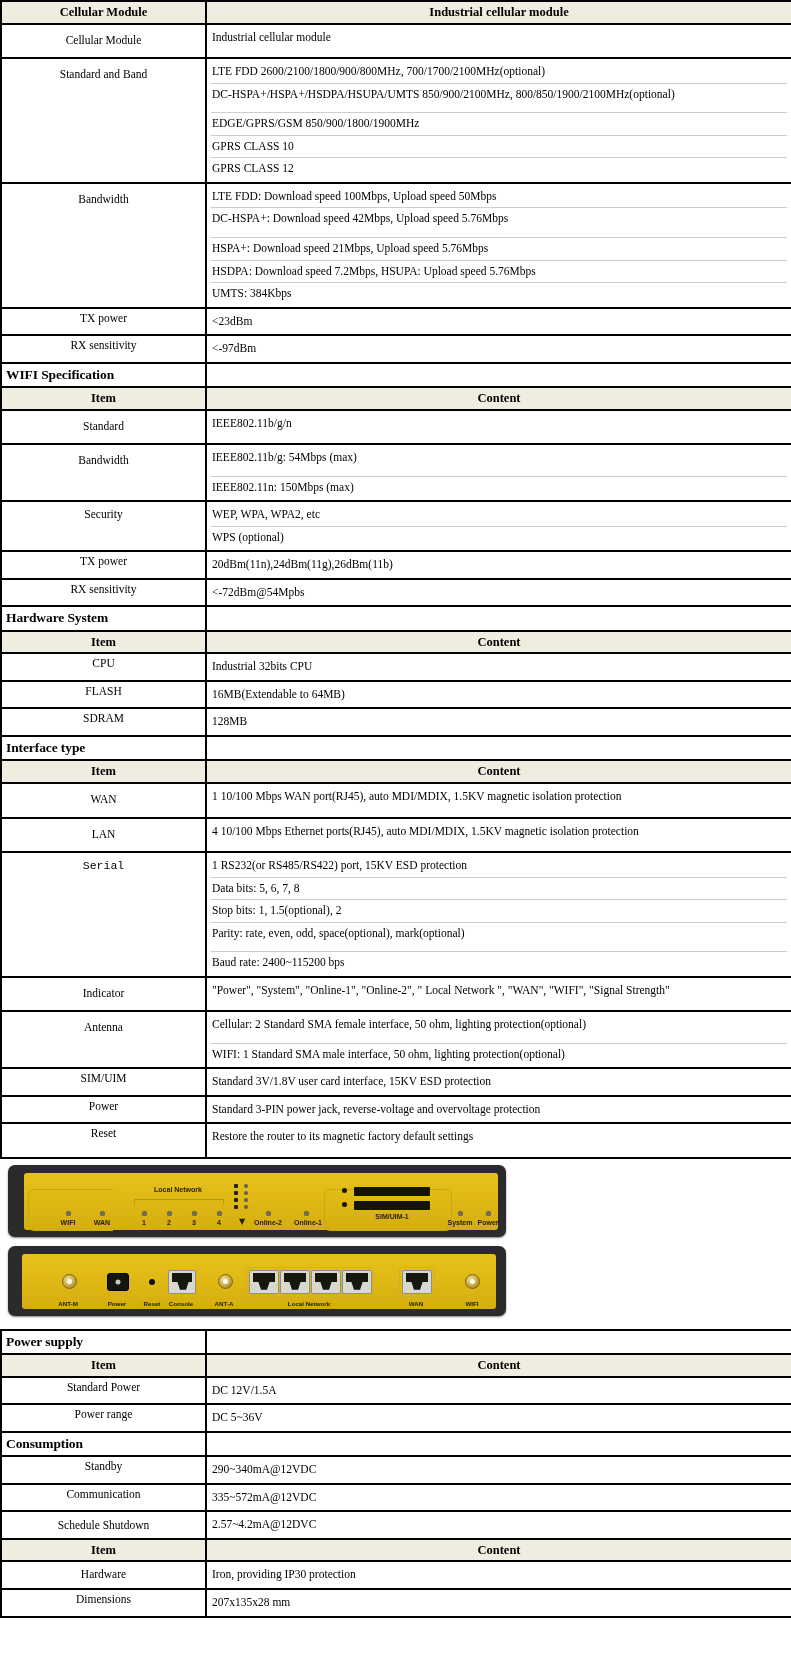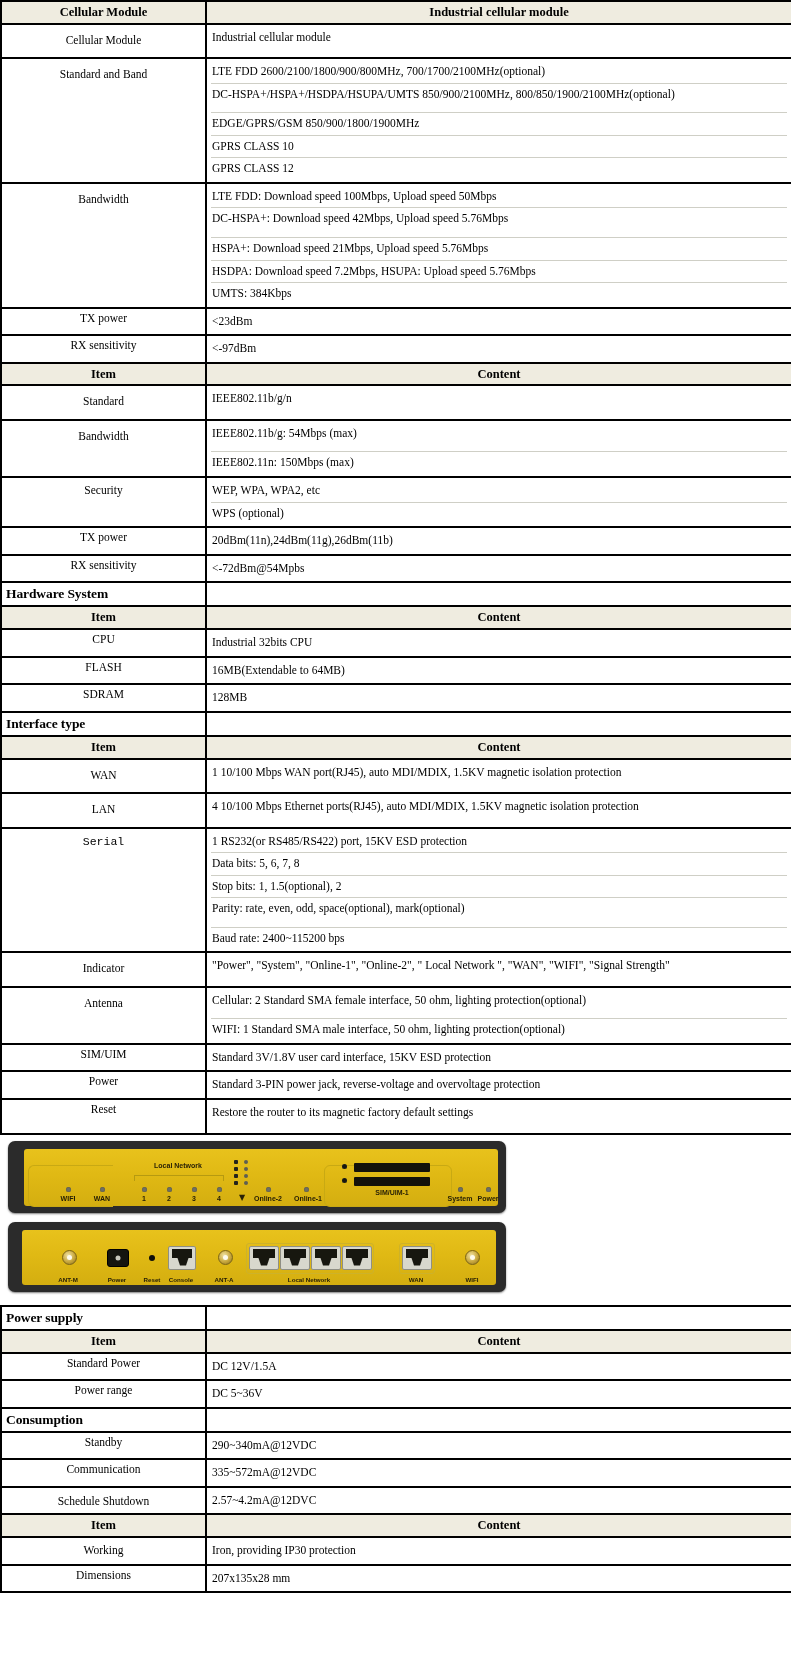--- a/index.html
+++ b/index.html
@@ -275,20 +275,24 @@
     </tr>
   </tbody>
     </table>
 
   <table class="spec">
     <colgroup>
         <col class="c1">
         <col class="c2">
     </colgroup>
       <tbody>
+        <tr>
+      <td class="sectiontitle vl vmid thick-bot">WIFI Specification</td>
+      <td class="blankcell vr thick-bot"></td>
+    </tr>
     <tr>
       <td class="hdr vl vmid thick-bot">Item</td>
       <td class="hdr vr thick-bot">Content</td>
     </tr>
     <tr>
       <td class="itemcell vl vmid thick-bot" style="padding-top:8px;">Standard</td>
       <td class="contentcell vr thick-bot">
         <span class="lines">
               <span class="tall">IEEE802.11b/g/n</span>
             </span>
@@ -622,21 +626,21 @@
     <colgroup>
         <col class="c1">
         <col class="c2">
     </colgroup>
       <tbody>
     <tr>
       <td class="hdr vl vmid thick-bot">Item</td>
       <td class="hdr vr thick-bot">Content</td>
     </tr>
     <tr>
-      <td class="itemcell vl vmid thick-bot" style="padding-top:5px;">Working</td>
+      <td class="itemcell vl vmid thick-bot" style="padding-top:5px;">Hardware</td>
       <td class="contentcell vr thick-bot">
         <span class="lines">
               <span>Iron, providing IP30 protection</span>
             </span>
       </td>
     </tr>
     <tr>
       <td class="itemcell vl vmid thick-bot">Dimensions</td>
       <td class="contentcell vr thick-bot">
         <span class="lines">

